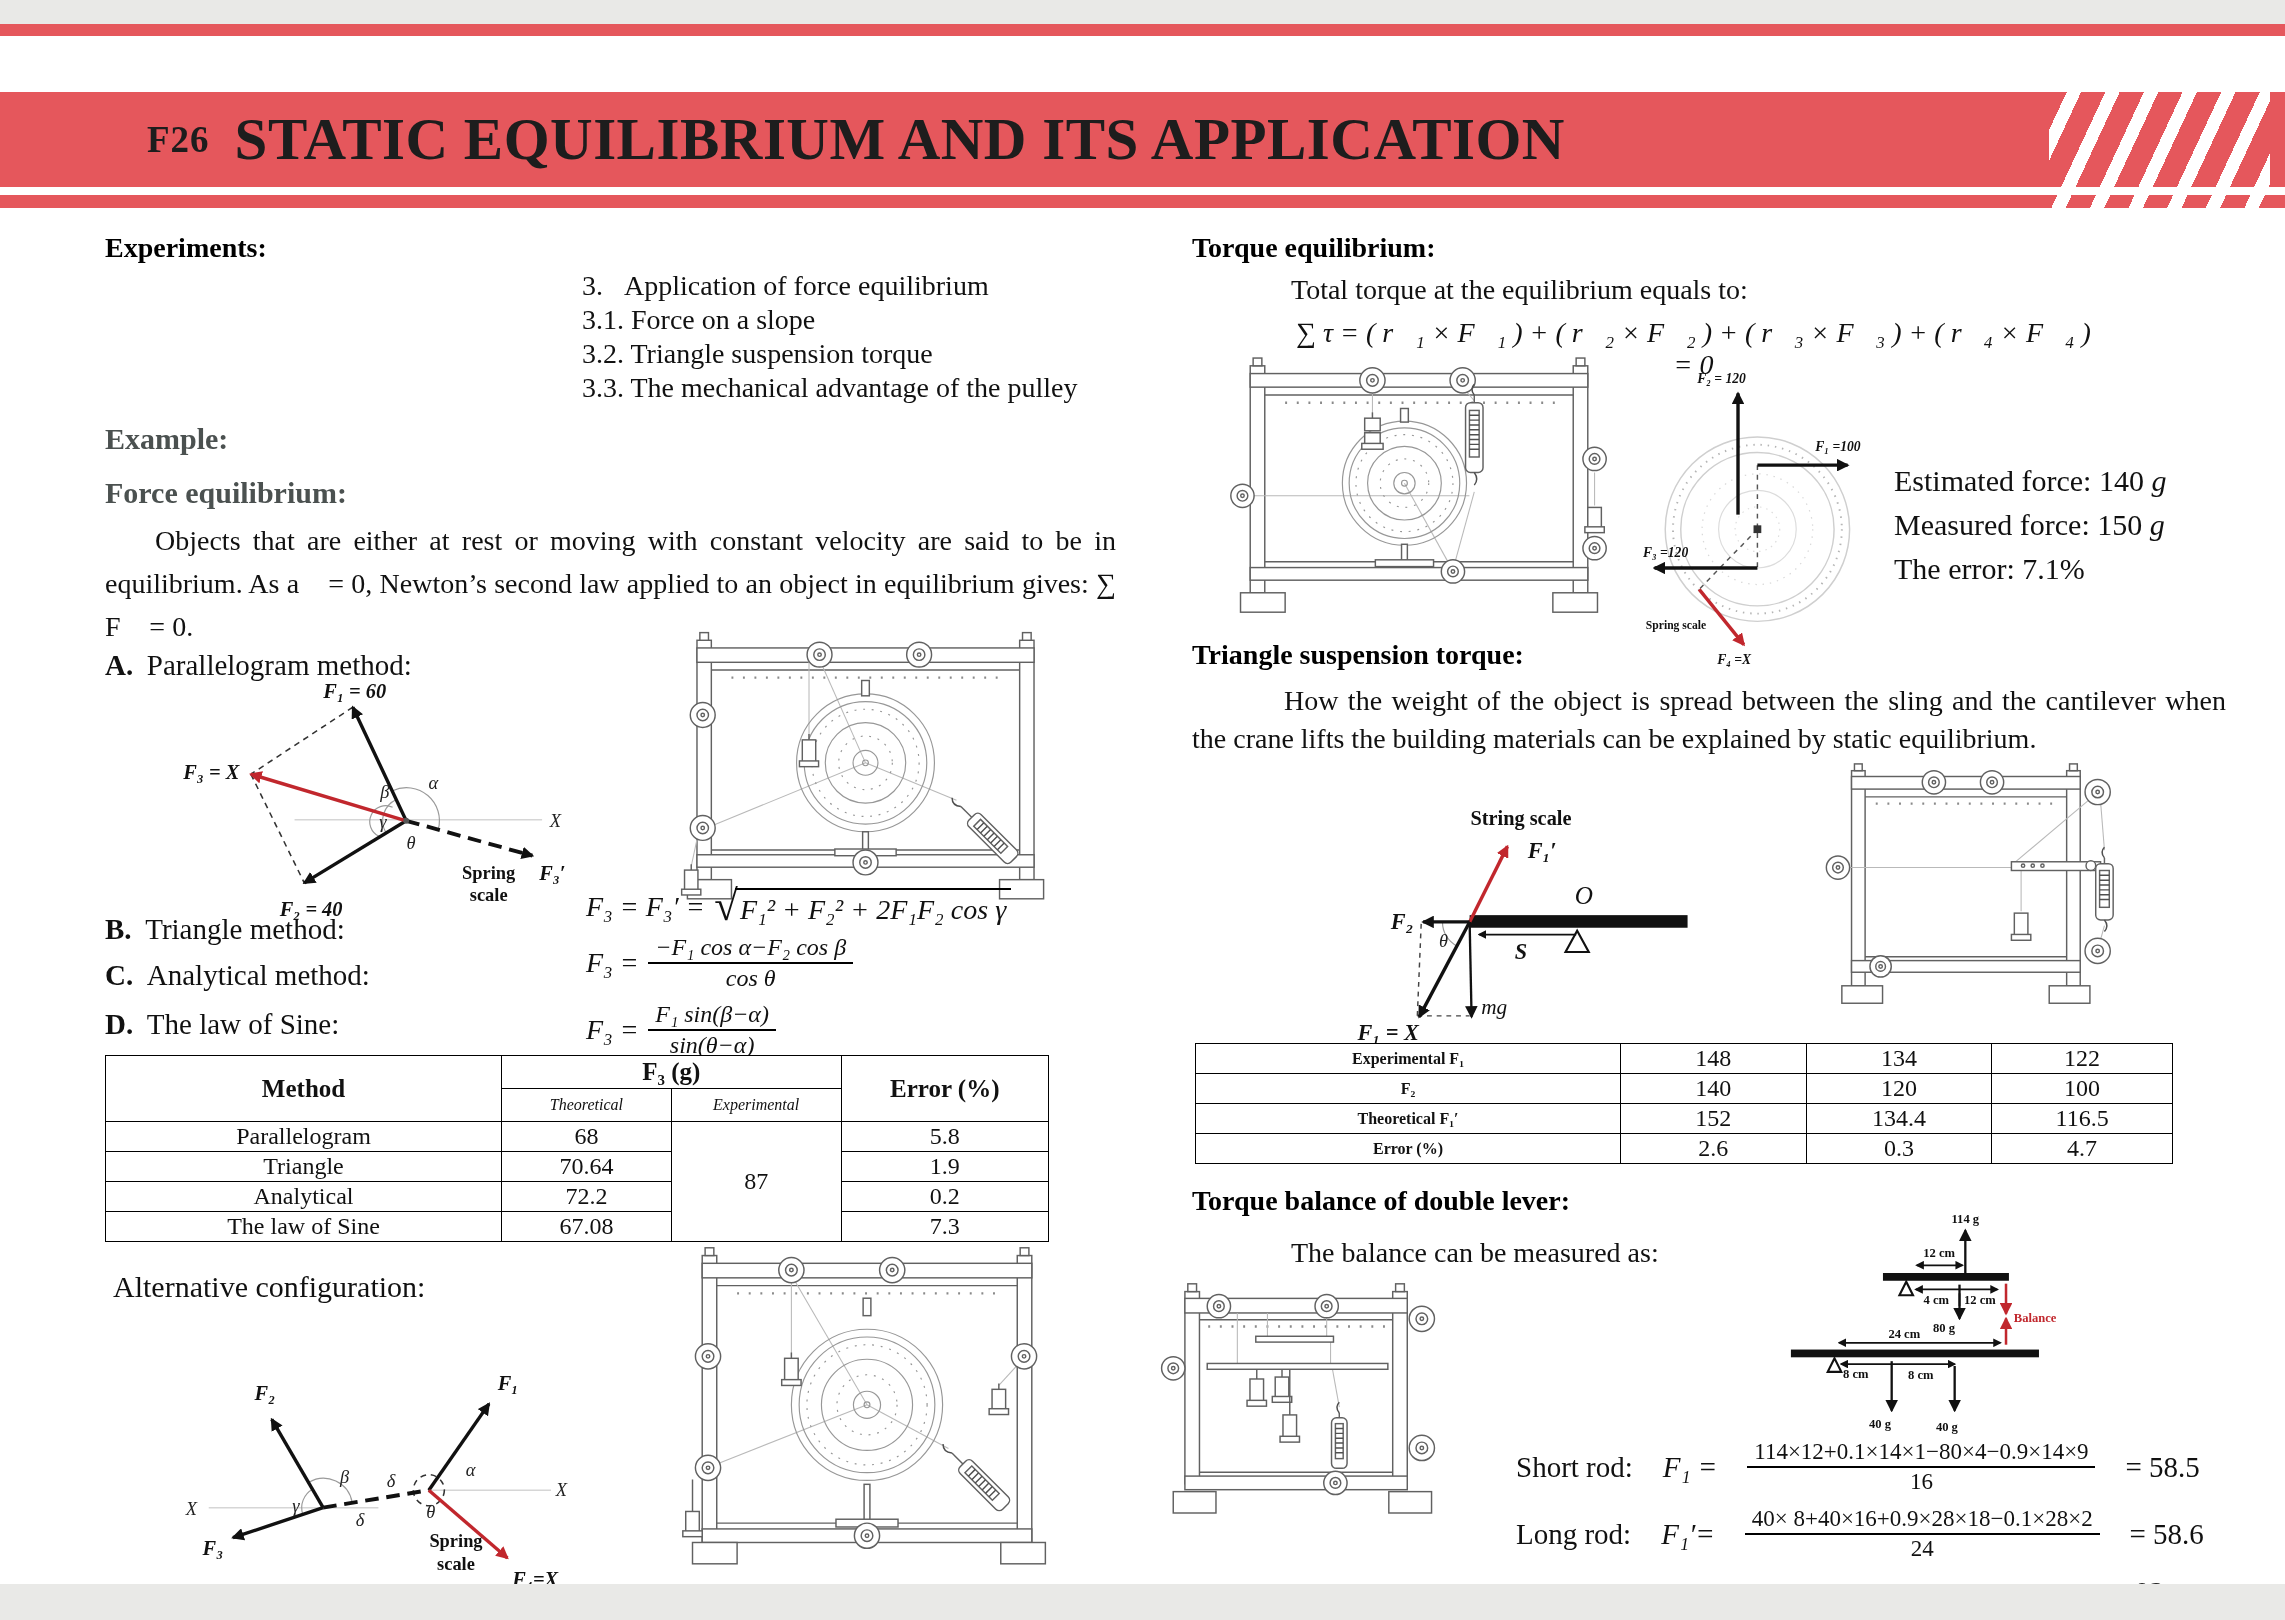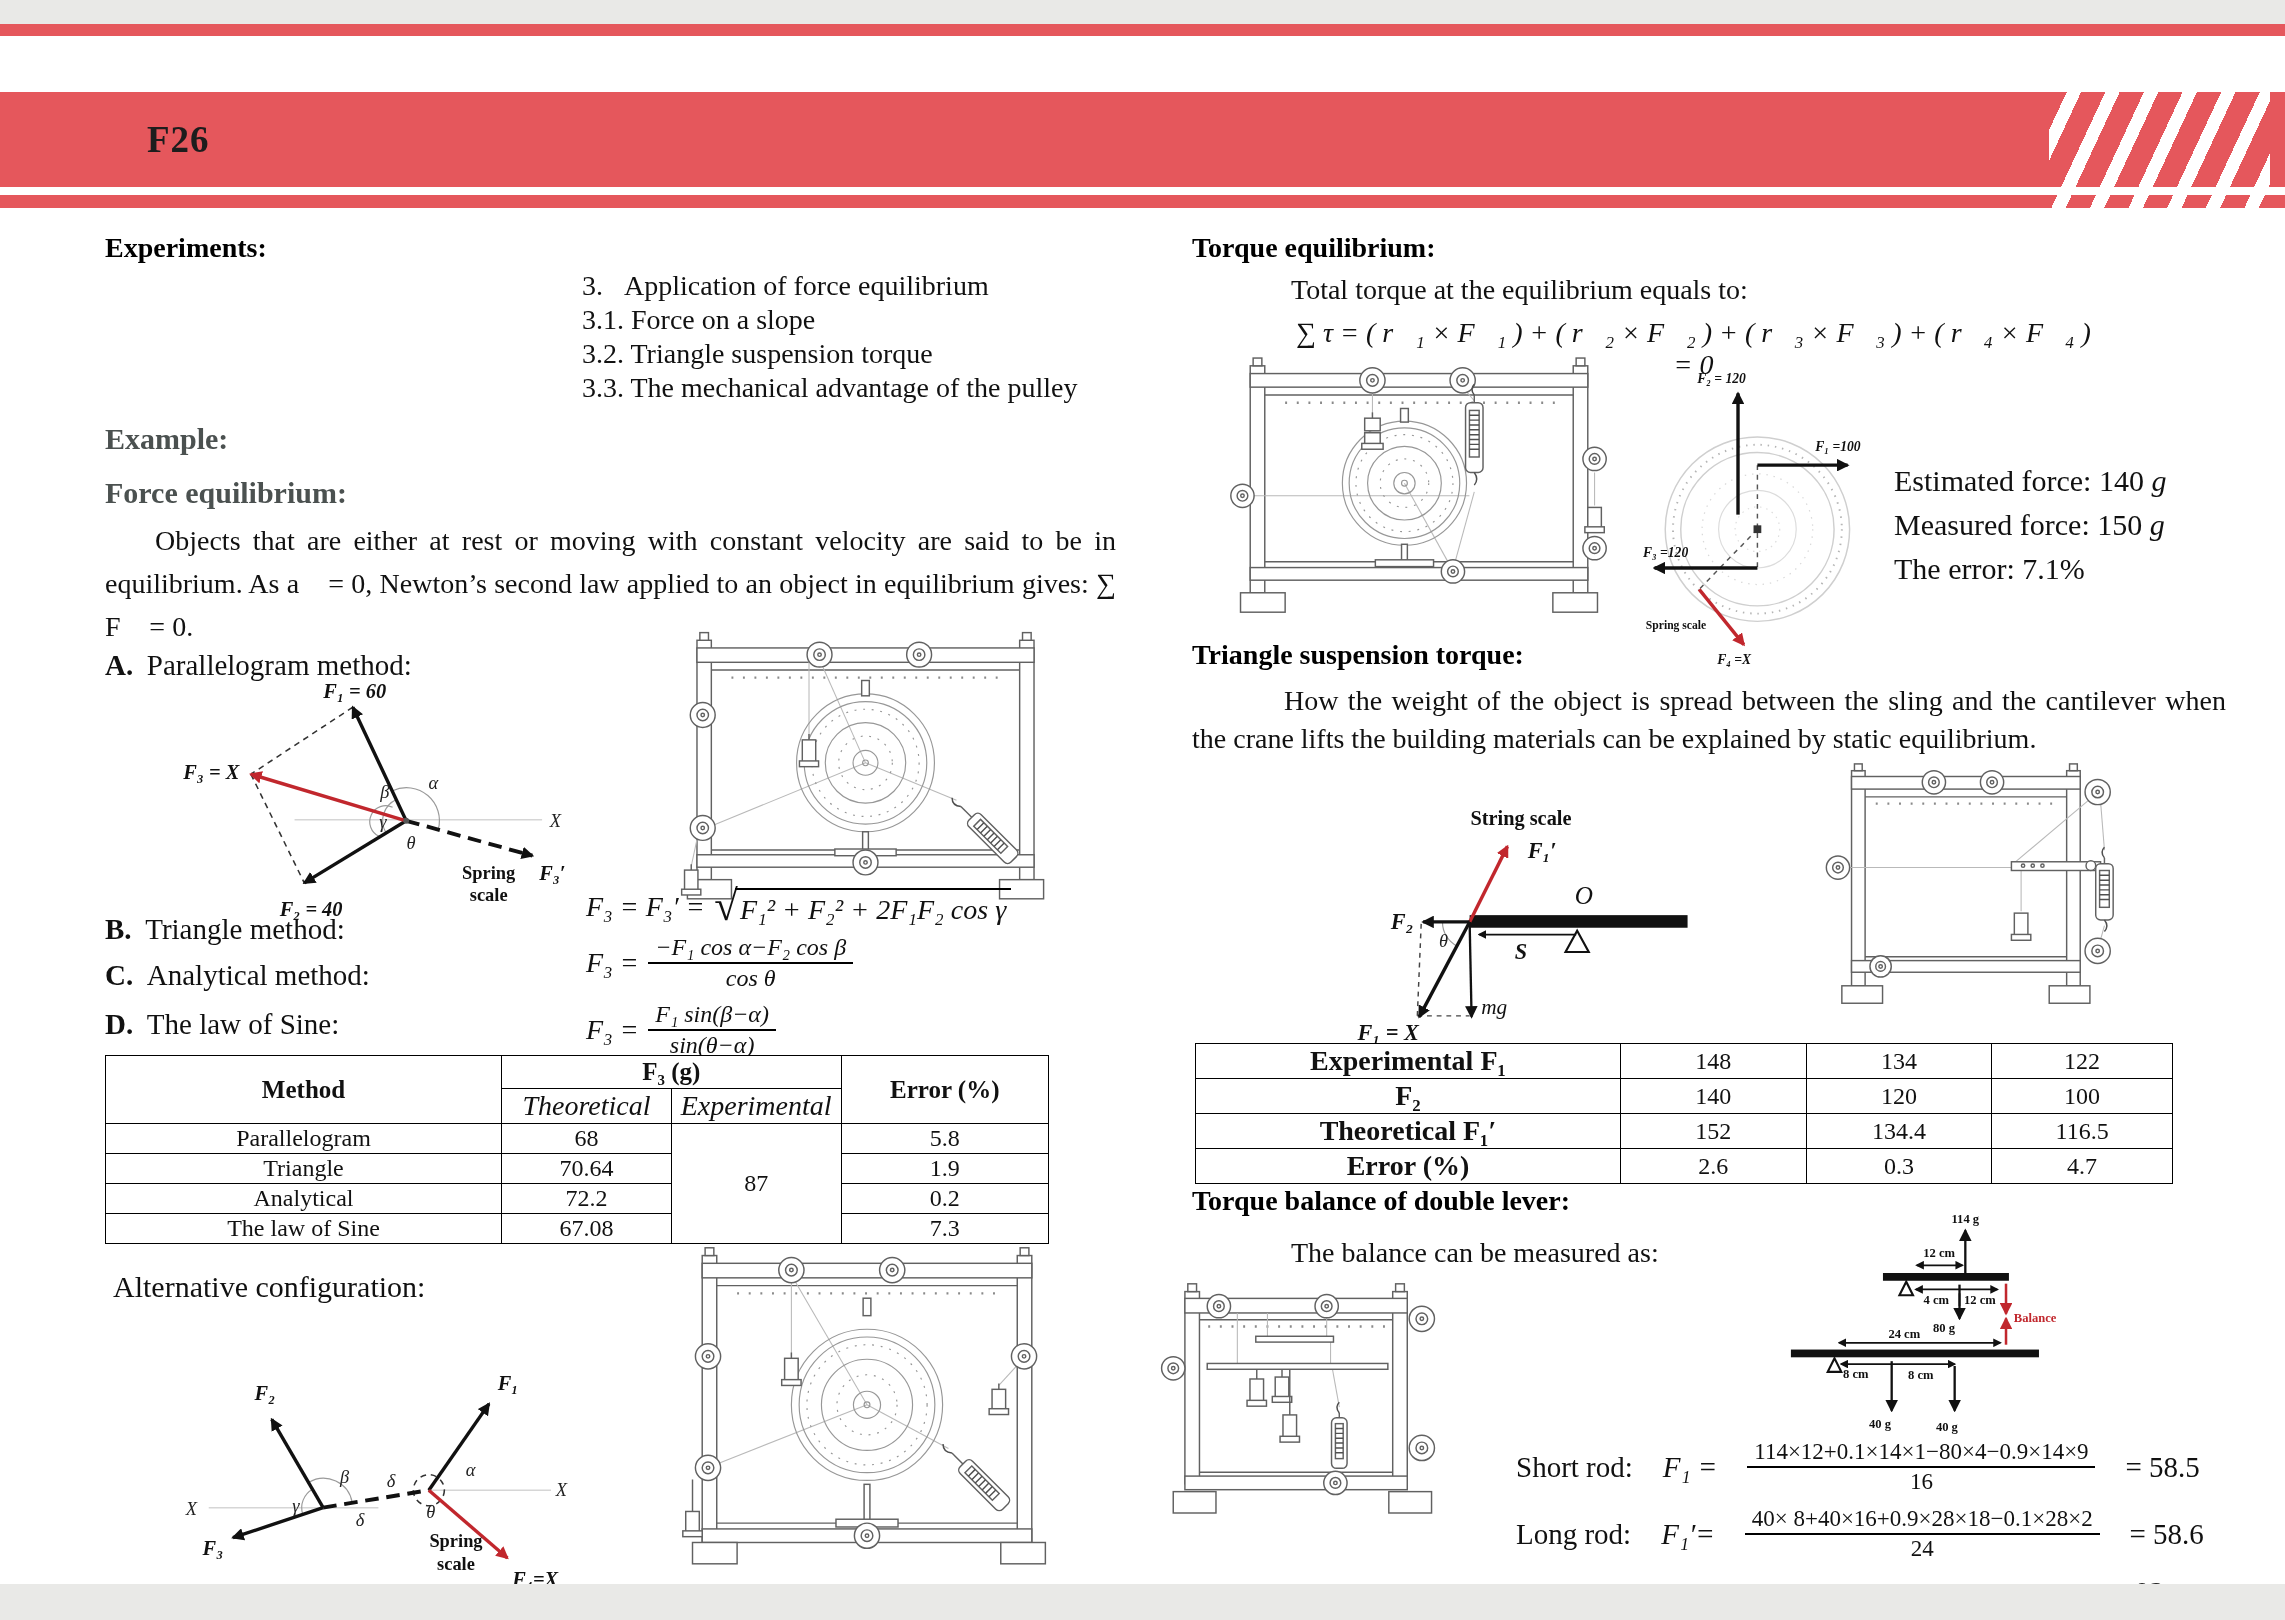--- a/index.html
+++ b/index.html
@@ -35,21 +35,21 @@
   .rowf { display:flex; align-items:center; gap:30px; margin-bottom:9.7px; }
   .rowf .rlabel { font-size:29px; }
   .rowf .res { font-size:29px; }
   .rowf .frac { font-size:23px; }
 
   
   table { border-collapse:collapse; text-align:center; background:#fff; }
   th,td { border:1.9px solid #000; padding:1px 5.8px; }
   th { font-weight:bold; font-size:25px; }
   td { font-size:24px; }
-  .t1 tr.hd2 th, .t2 .lab { font-size:28px; }
+  .t1 tr.hd2 th, .t2 .lab { font-size:16px; }
   .hital { font-style:italic; font-weight:normal; font-size:24px; }
   .t1 td { height:30px; }
   .t2 th { font-size:24px; }
   .t2 td { height:30px; }
 
   
   .mline { font-size:30px; line-height:44px; white-space:nowrap; }
 
   
   svg text { font-family:"Liberation Serif", serif; fill:#111; }
@@ -102,20 +102,21 @@
         </marker>
       <marker id="mkS" viewBox="0 0 10 10" refX="8" refY="5" markerWidth="9" markerHeight="9" markerUnits="userSpaceOnUse" orient="auto-start-reverse">
           <path d="M0,0 L10,5 L0,10 z" fill="#111"></path>
         </marker>
     </defs>
   </svg>
 
   <div class="abs redfill" style="left:0;top:0;width:2285px;height:11.6px"></div>
   <div class="abs redfill banner" style="left:0;top:68px;width:2285px;height:95px">
     <span class="code">F26</span>
+    <span class="title">STATIC EQUILIBRIUM AND ITS APPLICATION</span>
   </div>
   <div class="abs redfill" style="left:0;top:171px;width:2285px;height:12.6px"></div>
   <div class="abs slashes" style="left:2049px;top:54px;width:221px;height:136px"></div>
   <div class="abs redfill" style="left:0;top:1606px;width:2285px;height:14.6px"></div>
 
   <div class="abs h-black" style="left:105px;top:208px">Experiments:</div>
   <div class="abs body-t" style="left:582px;top:245px;line-height:34px">
     <div>3.&nbsp;&nbsp;&nbsp;Application of force equilibrium</div>
     <div>3.1. Force on a slope</div>
     <div>3.2. Triangle suspension torque</div>

